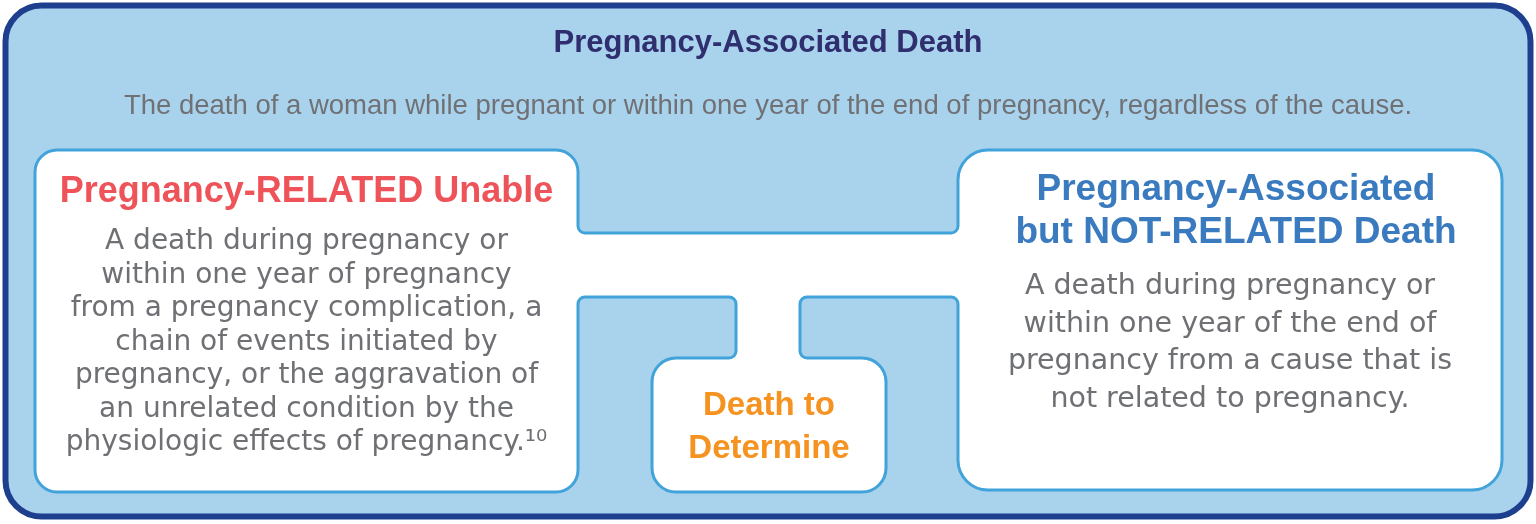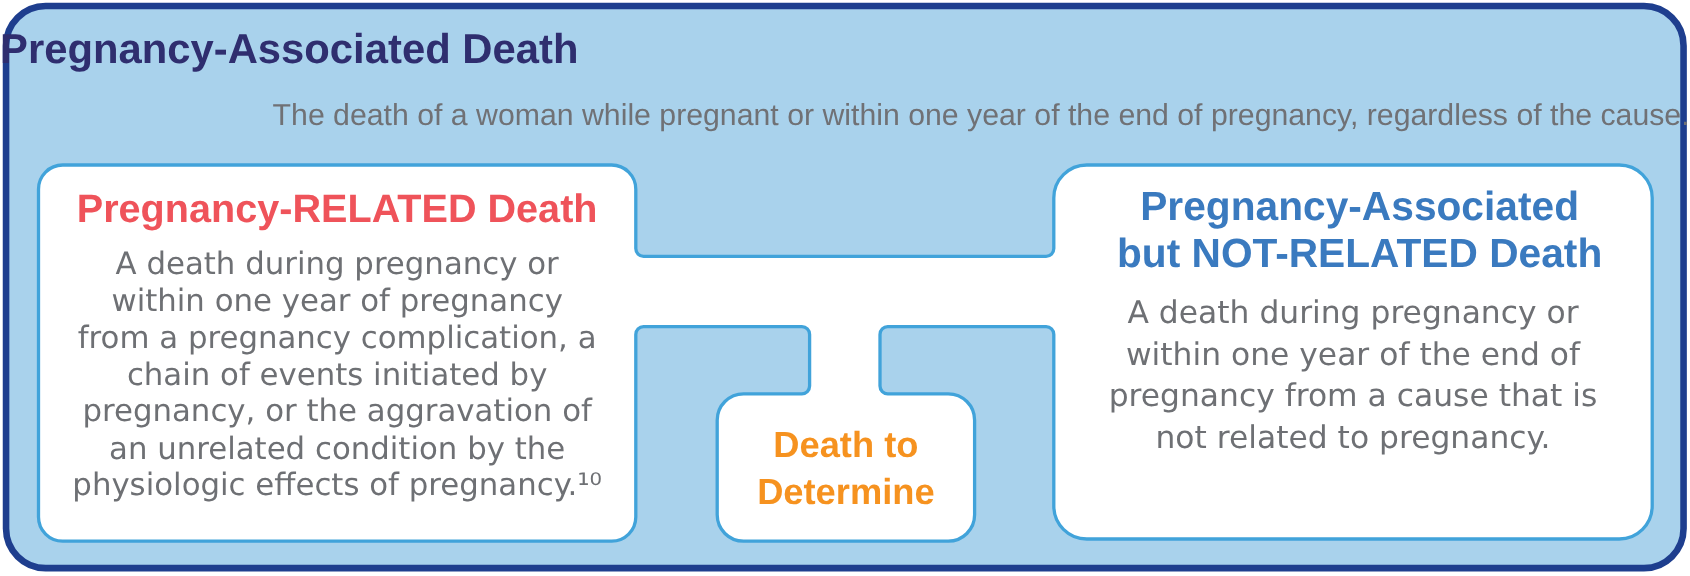--- a/index.html
+++ b/index.html
@@ -21,27 +21,28 @@
     width:1536px;height:524px;
     overflow:hidden;
     font-family:"Liberation Sans","DejaVu Sans",sans-serif;
   }
   #stage svg{position:absolute;left:0;top:0;}
   .bg-rect{fill:var(--bg_blue);stroke:var(--navy_border);stroke-width:6;}
   .white-shape{fill:var(--white);stroke:var(--stroke_blue);stroke-width:3;stroke-linejoin:round;}
   .abs{position:absolute;}
   .page-title{
     left:0;right:0;top:24px;
-    font-size:38px;font-weight:bold;
+    text-align:center;
+    font-size:31px;font-weight:bold;
     color:var(--title_navy);
     letter-spacing:0px;
   }
   .page-subtitle{
     left:0;right:0;top:89px;
-    text-align:right;white-space:nowrap;
+    text-align:center;white-space:nowrap;
     font-size:27.5px;
     color:var(--subtitle_gray);
   }
   .left-box-content{left:35px;top:150px;width:543px;text-align:center;}
   .left-box-title{
     margin-top:18px;
     font-size:36px;font-weight:bold;line-height:43px;
     color:var(--red);
   }
   .left-box-body{
@@ -109,21 +110,21 @@
              H 57 A 22 22 0 0 1 35 470
              V 172 A 22 22 0 0 1 57 150
              Z"></path>
   </svg>
 
   <div class="abs page-title">Pregnancy-Associated Death</div>
 
   <div class="abs page-subtitle">The death of a woman while pregnant or within one year of the end of pregnancy, regardless of the cause.</div>
 
   <div class="abs left-box-content">
-    <div class="left-box-title">Pregnancy-RELATED Death</div>
+    <div class="left-box-title">Pregnancy-RELATED Unable</div>
     <div class="left-box-body">A death during pregnancy or
 within one year of pregnancy
 from a pregnancy complication, a
 chain of events initiated by
 pregnancy, or the aggravation of
 an unrelated condition by the
 physiologic effects of pregnancy.¹⁰</div>
   </div>
 
 

